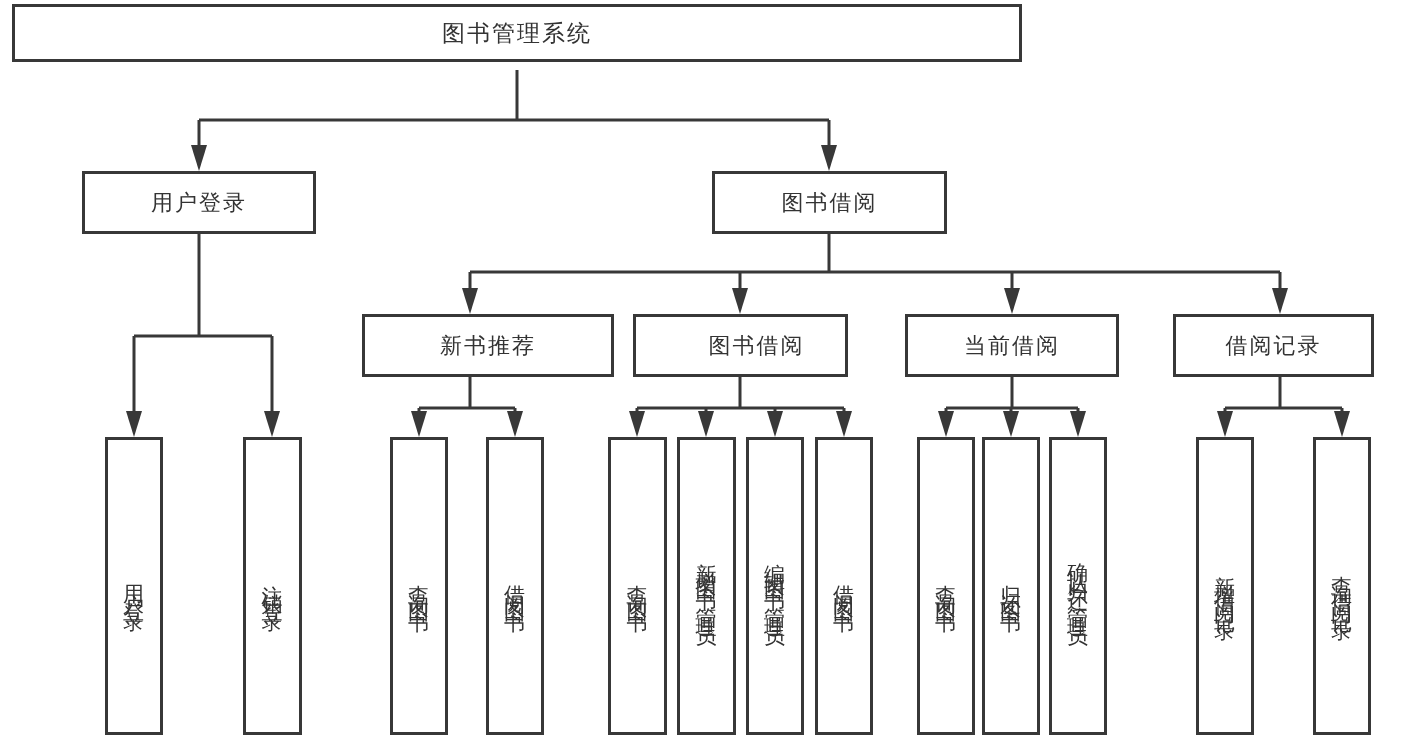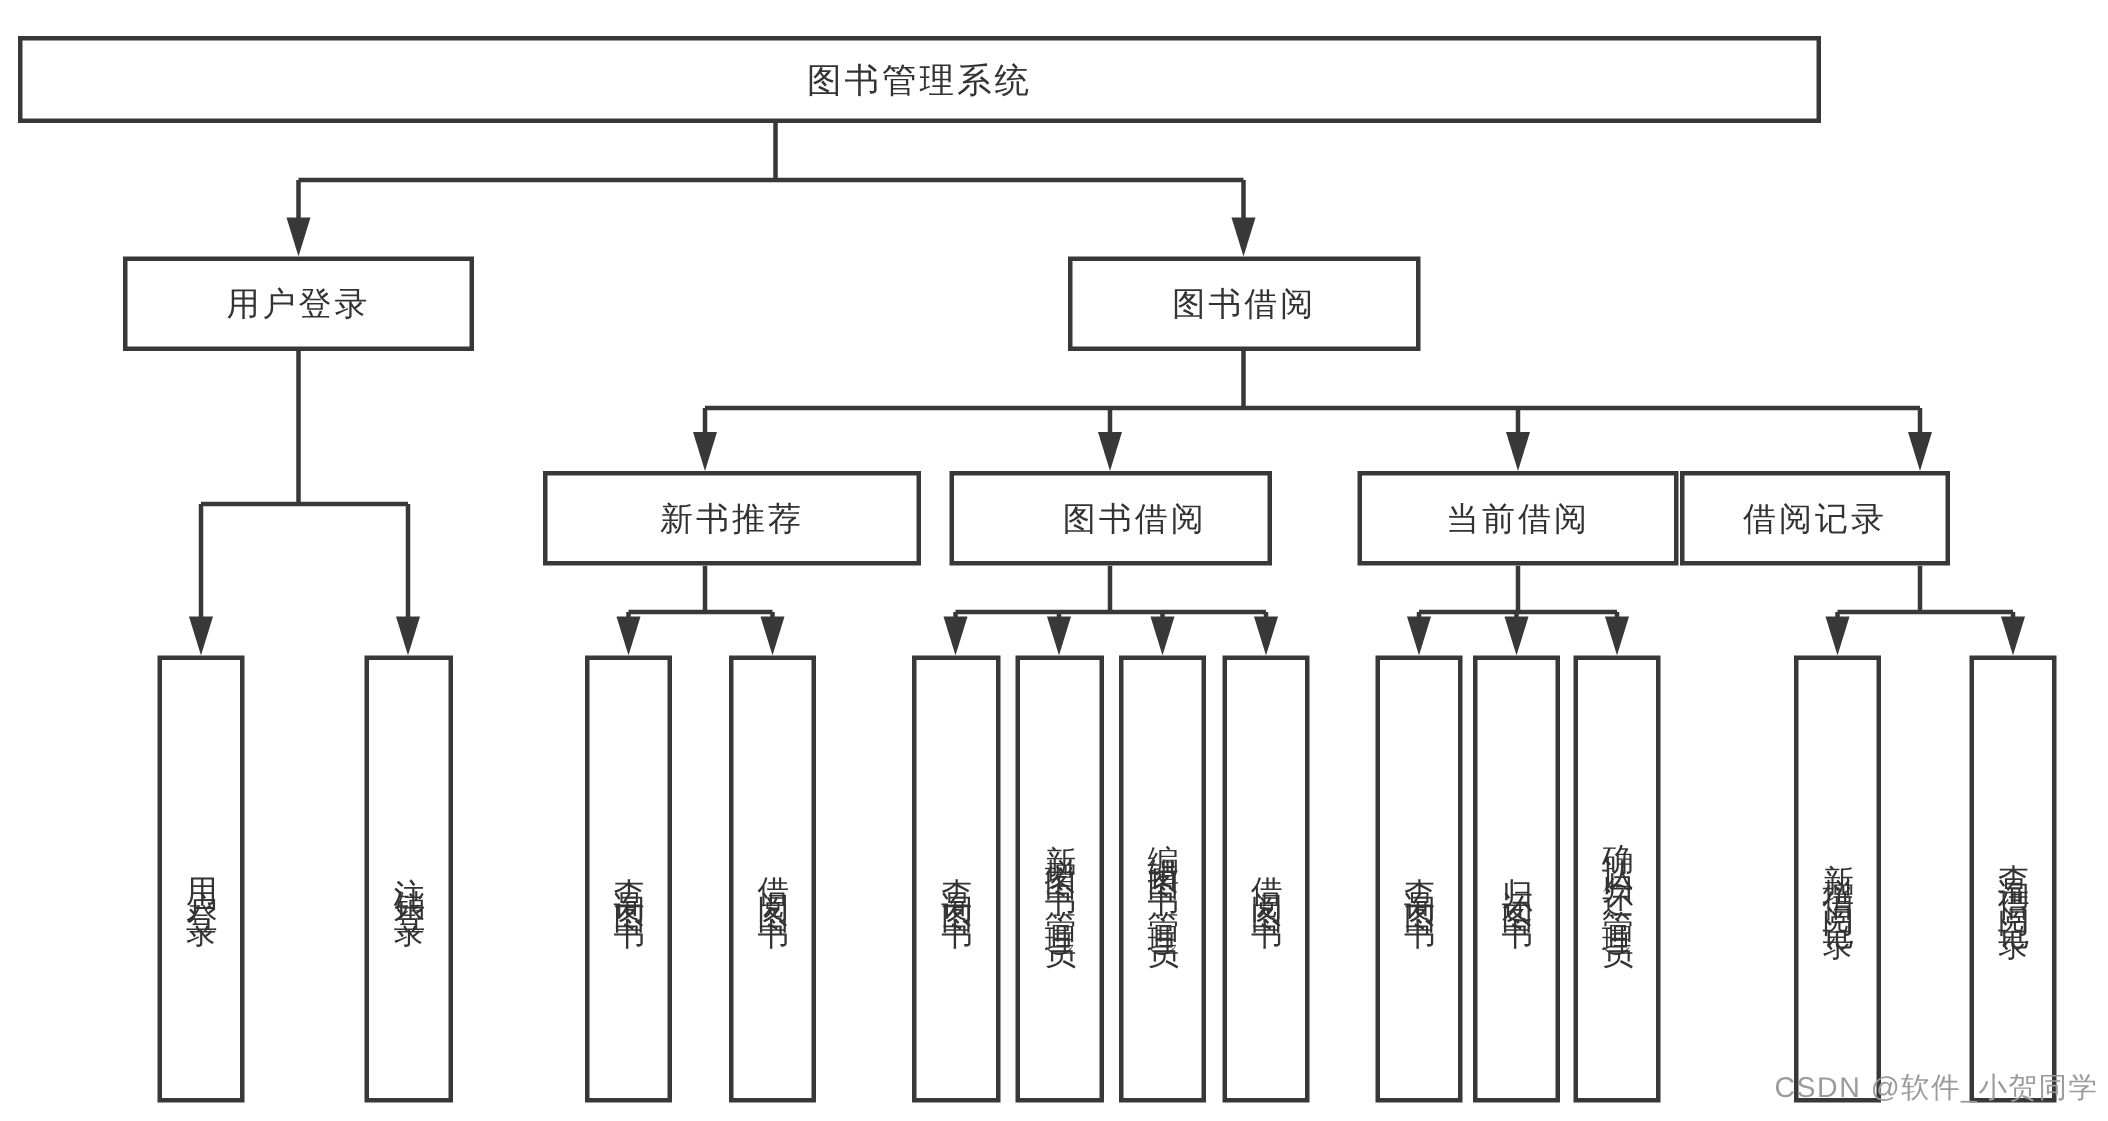--- a/index.html
+++ b/index.html
@@ -81,43 +81,42 @@
       <polygon points="767,411 783,411 775,437"></polygon>
       <polygon points="836,411 852,411 844,437"></polygon>
       <polygon points="938,411 954,411 946,437"></polygon>
       <polygon points="1003,411 1019,411 1011,437"></polygon>
       <polygon points="1070,411 1086,411 1078,437"></polygon>
       <polygon points="1217,411 1233,411 1225,437"></polygon>
       <polygon points="1334,411 1350,411 1342,437"></polygon>
     </g>
   </svg>
 
-  <div class="box hbox title-box" style="left:12px; top:24px; width:1202px; height:58px;">图书管理系统</div>
+  <div class="box hbox title-box" style="left:12px; top:4px; width:1010px; height:58px;">图书管理系统</div>
 
   <div class="box hbox" style="left:82px; top:171px; width:234px; height:63px;">用户登录</div>
   <div class="box hbox" style="left:712px; top:171px; width:235px; height:63px;">图书借阅</div>
 
   <div class="box hbox" style="left:362px; top:314px; width:252px; height:63px;">新书推荐</div>
   <div class="box hbox" style="left:633px; top:314px; width:215px; height:63px;padding-left:32px;">图书借阅</div>
   <div class="box hbox" style="left:905px; top:314px; width:214px; height:63px;">当前借阅</div>
-  <div class="box hbox" style="left:1120px; top:314px; width:180px; height:63px;">借阅记录</div>
+  <div class="box hbox" style="left:1173px; top:314px; width:201px; height:63px;">借阅记录</div>
 
   <div class="box vbox" style="left:105px; top:437px; width:58px; height:298px;">用户登录</div>
   <div class="box vbox" style="left:243px; top:437px; width:59px; height:298px;">注销登录</div>
 
   <div class="box vbox" style="left:390px; top:437px; width:58px; height:298px;">查询图书</div>
   <div class="box vbox" style="left:486px; top:437px; width:58px; height:298px;">借阅图书</div>
 
   <div class="box vbox" style="left:608px; top:437px; width:59px; height:298px;">查询图书</div>
   <div class="box vbox" style="left:677px; top:437px; width:59px; height:298px;">新增图书（管理员）</div>
   <div class="box vbox" style="left:746px; top:437px; width:58px; height:298px;">编辑图书（管理员）</div>
   <div class="box vbox" style="left:815px; top:437px; width:58px; height:298px;">借阅图书</div>
 
   <div class="box vbox" style="left:917px; top:437px; width:58px; height:298px;">查询图书</div>
   <div class="box vbox" style="left:982px; top:437px; width:58px; height:298px;">归还图书</div>
   <div class="box vbox" style="left:1049px; top:437px; width:58px; height:298px;">确认归还（管理员）</div>
 
   <div class="box vbox" style="left:1196px; top:437px; width:58px; height:298px;">新增借阅记录</div>
   <div class="box vbox" style="left:1313px; top:437px; width:58px; height:298px;">查询借阅记录</div>
 
-  <div class="watermark">CSDN @软件_小贺同学</div>
 
 </div>
 
 </body></html>

